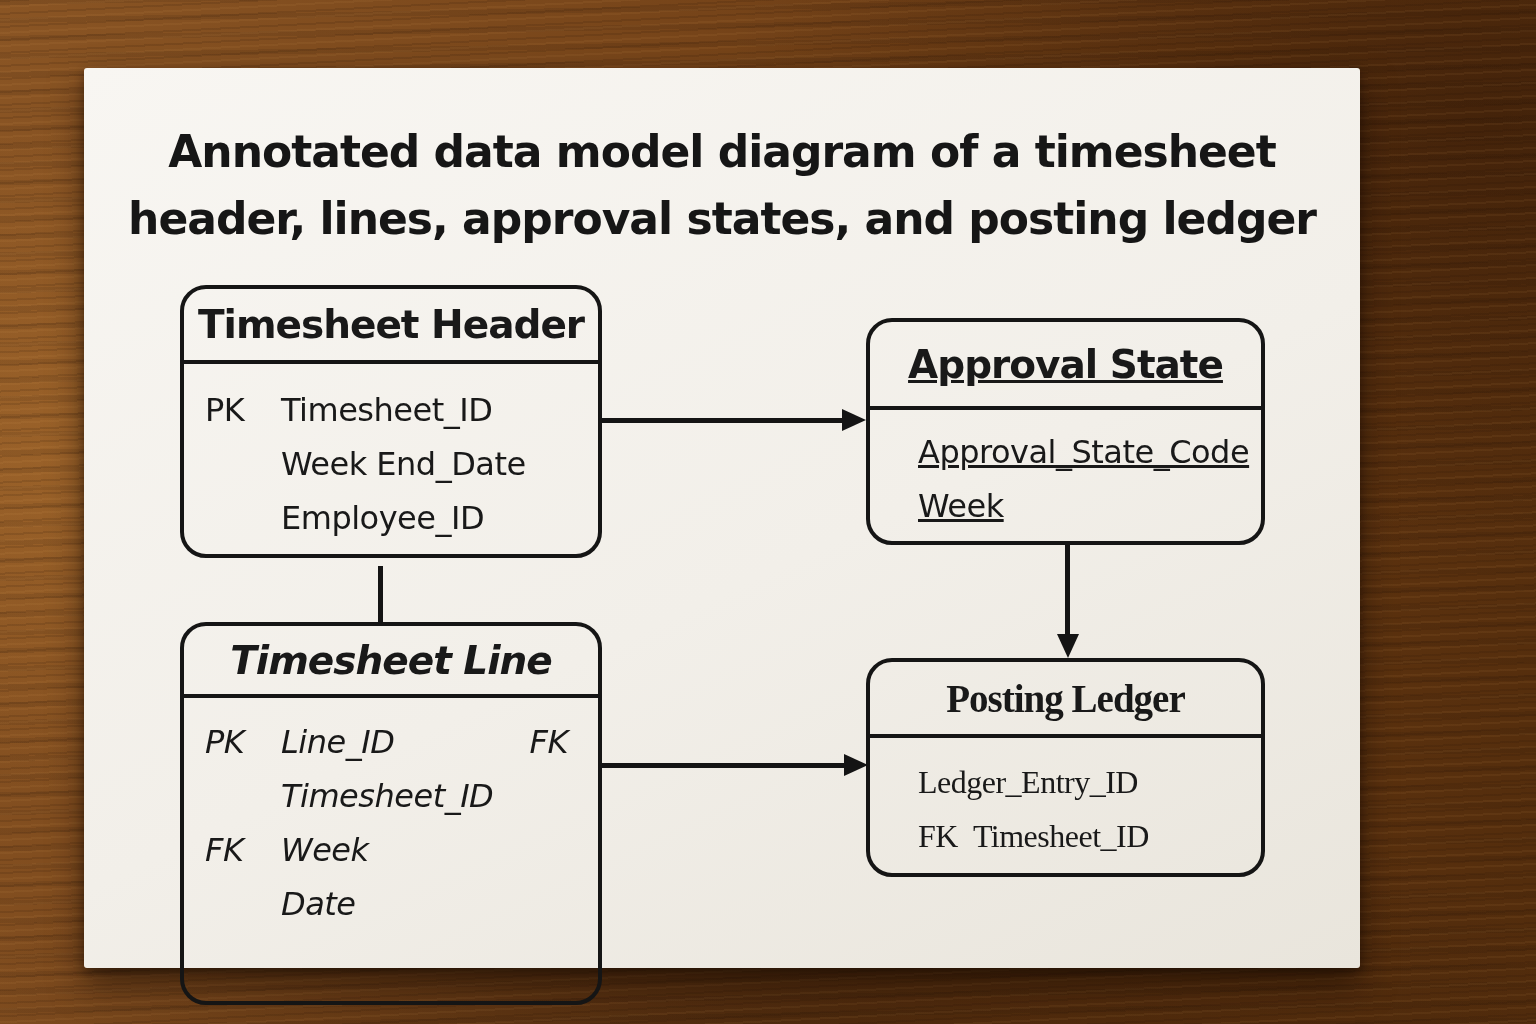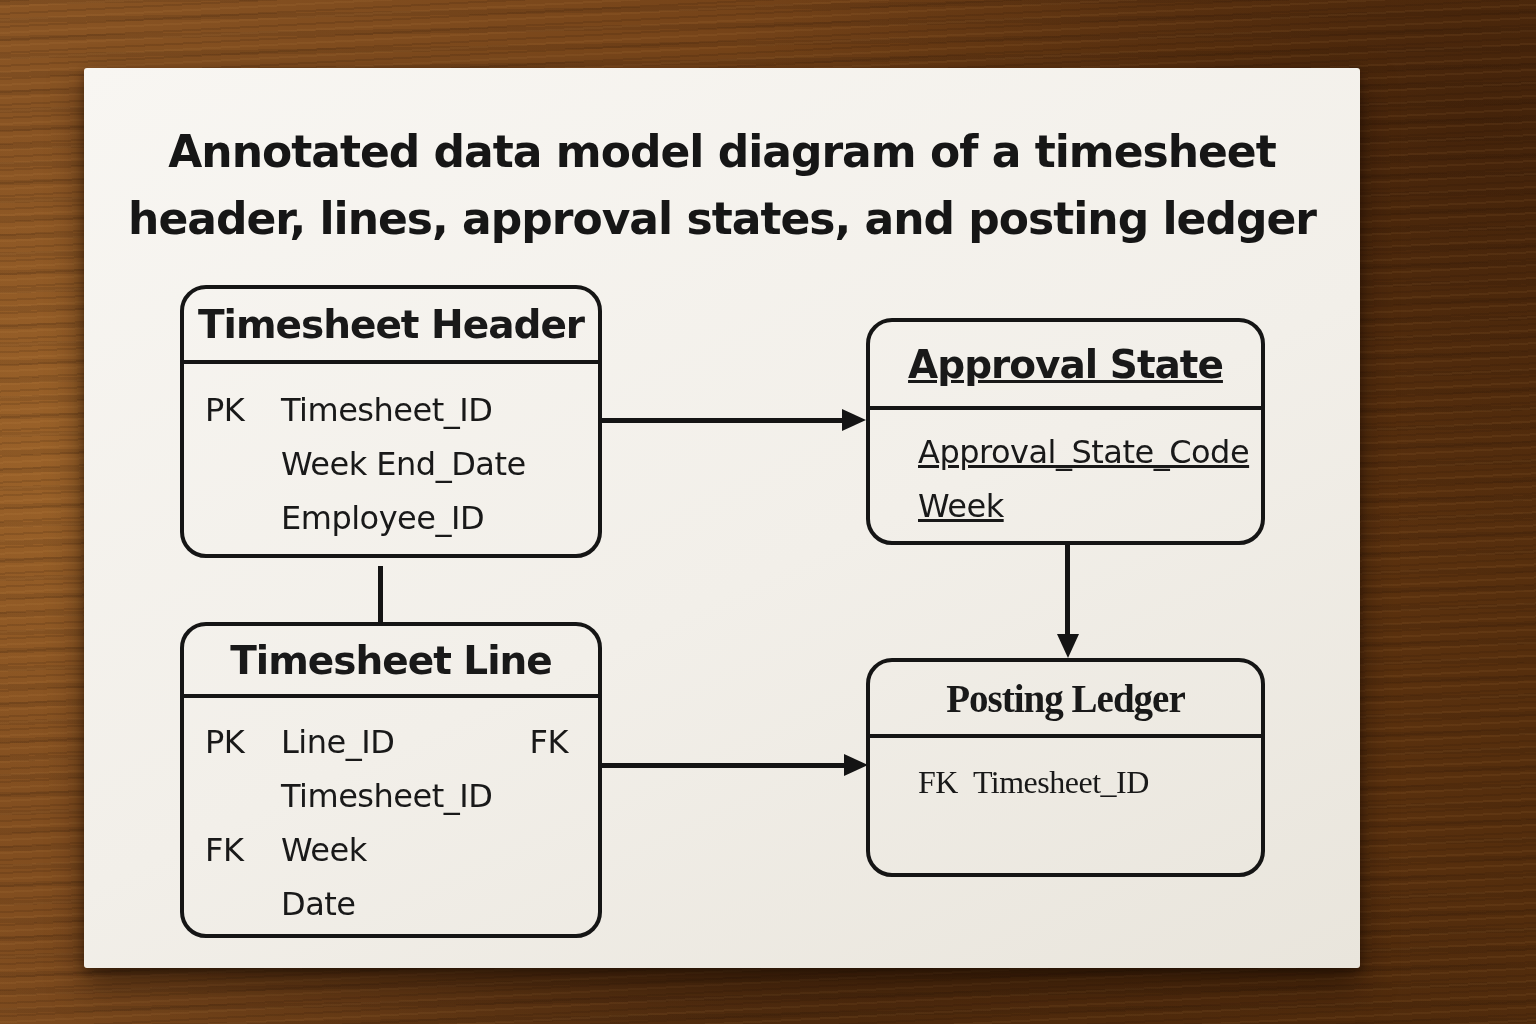--- a/index.html
+++ b/index.html
@@ -57,21 +57,21 @@
     border-left:11px solid transparent;border-right:11px solid transparent;
     border-top:24px solid #141414;
   }
   
   #ent-timesheet-header{left:96px;top:217px;width:422px;height:273px;}
   #ent-timesheet-header .entity-header{height:71px;}
   #ent-timesheet-header .entity-body{padding-top:19px;}
   #ent-approval-state{left:782px;top:250px;width:399px;height:227px;text-decoration:underline;}
   #ent-approval-state .entity-header{height:84px;}
   #ent-approval-state .entity-body{padding-top:15px;}
-  #ent-timesheet-line{left:96px;top:554px;width:422px;height:316px;}
+  #ent-timesheet-line{left:96px;top:554px;width:422px;height:383px;font-style:italic;}
   #ent-timesheet-line .entity-header{height:68px;}
   #ent-timesheet-line .entity-body{padding-top:17px;}
   #ent-posting-ledger{left:782px;top:590px;width:399px;height:219px;font-family:Liberation Serif, serif;}
   #ent-posting-ledger .entity-header{height:72px;}
   #ent-posting-ledger .entity-body{padding-top:17px;}
 </style>
 </head>
 <body>
 
 <div class="wood"></div>
@@ -135,20 +135,24 @@
         <span class="key"></span>
         <span class="name">Date</span>
       </div>
     </div>
   </div>
 
   <div class="entity inlinekey" id="ent-posting-ledger">
     <div class="entity-header">Posting Ledger</div>
     <div class="entity-body">
       <div class="attr-row">
+        <span class="key"></span>
+        <span class="name">Ledger_Entry_ID</span>
+      </div>
+      <div class="attr-row">
         <span class="key">FK</span>
         <span class="name">Timesheet_ID</span>
       </div>
     </div>
   </div>
 
   <div class="rel-line" style="left:518px;top:350px;width:242px;height:5px;"></div>
   <div class="arrow-right" style="left:758px;top:341px;"></div>
 
   <div class="rel-line" style="left:294px;top:498px;width:5px;height:58px;"></div>

